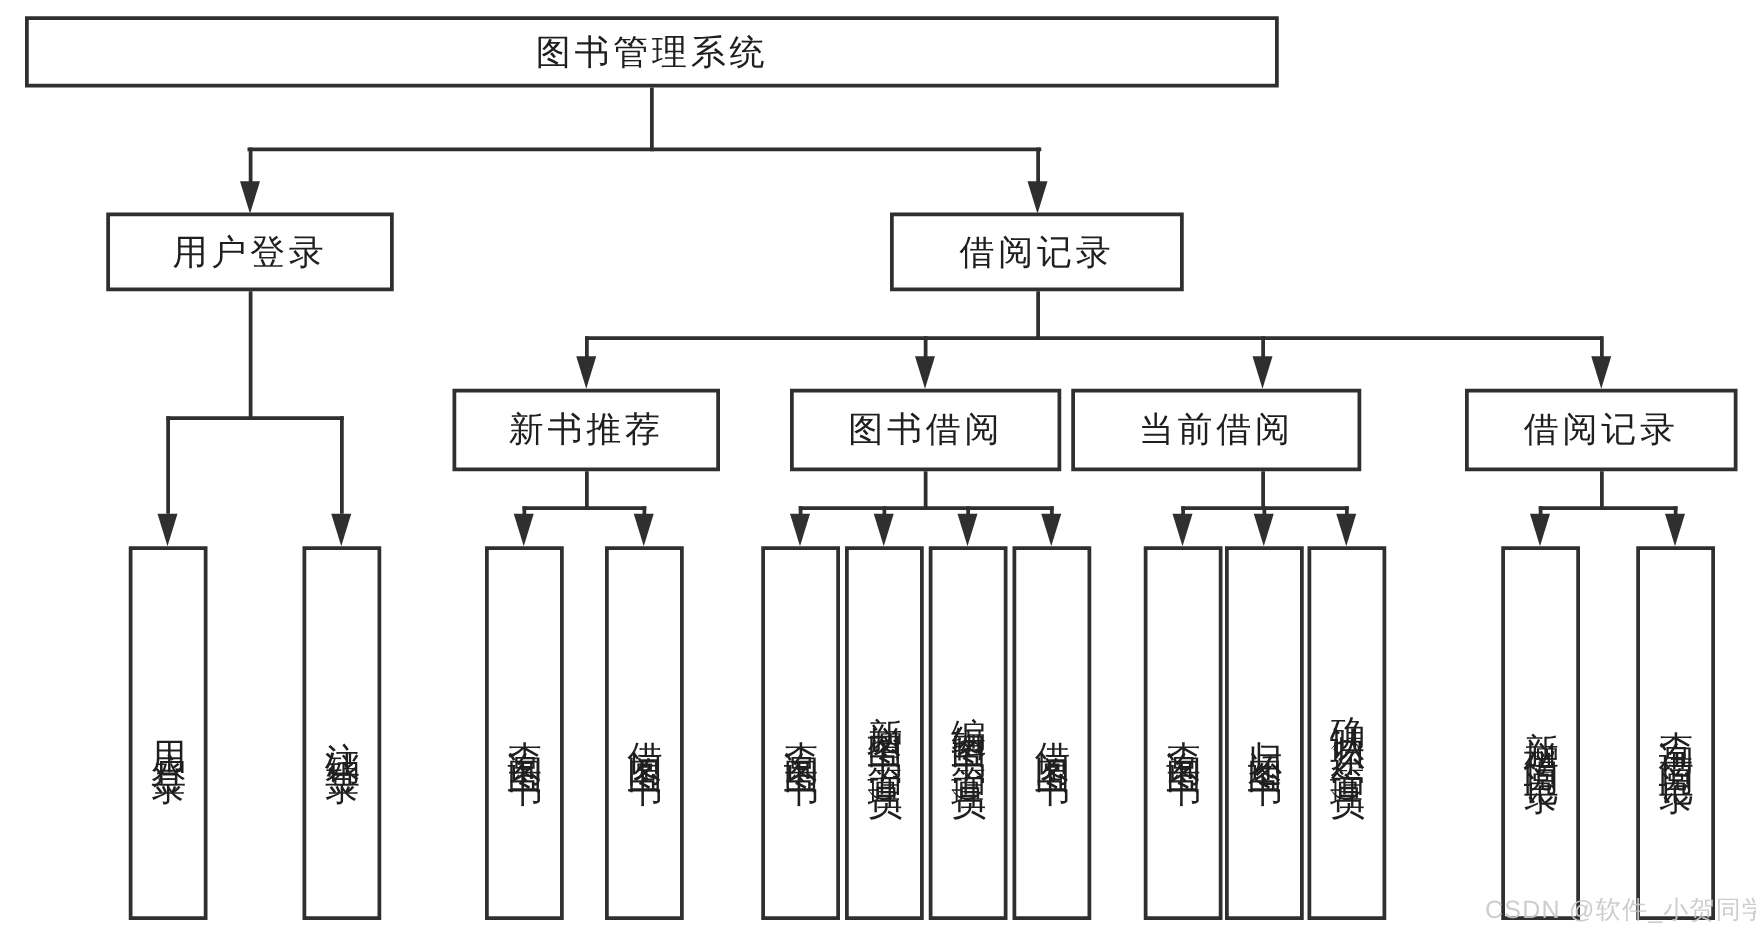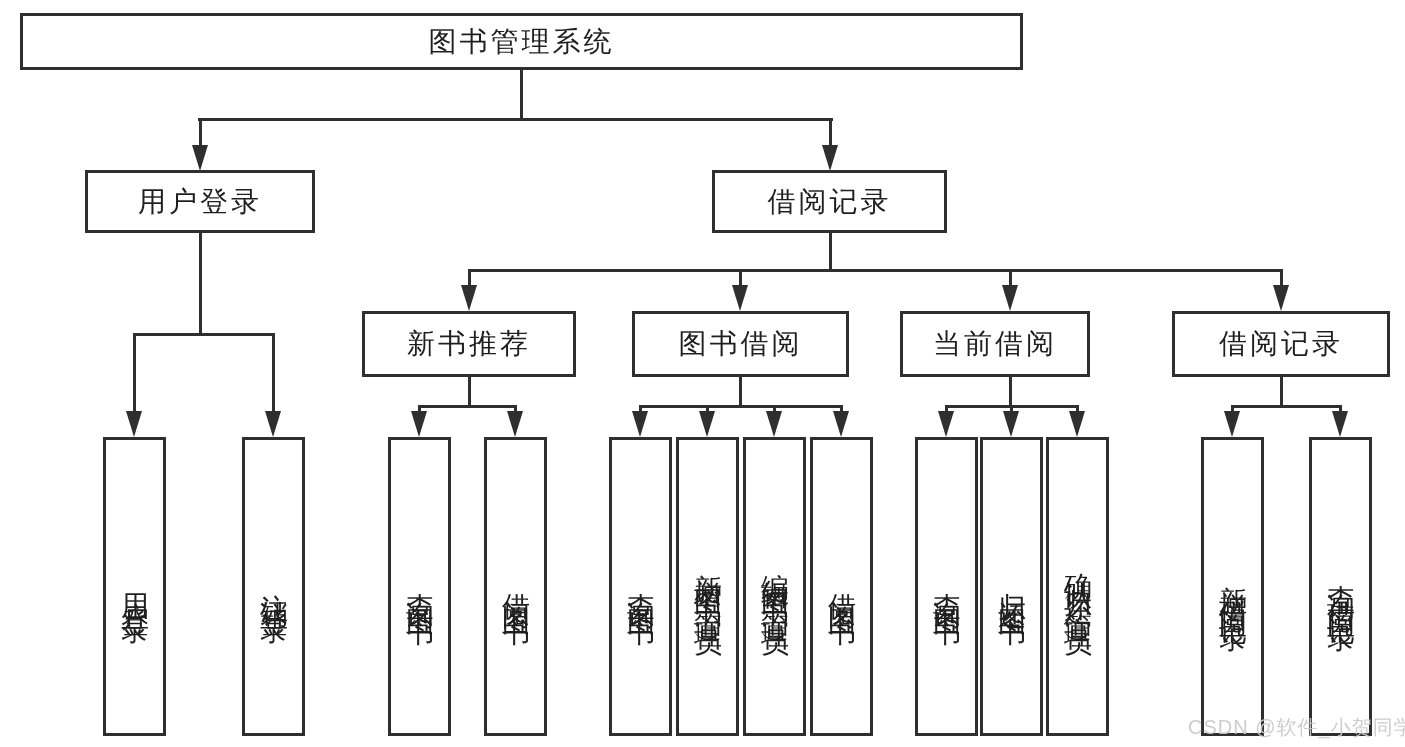--- a/index.html
+++ b/index.html
@@ -76,21 +76,21 @@
     <div class="vline" style="left:1280px;top:269px;height:18px"></div>
     <div class="tri" style="left:1273px;top:285px"></div>
   </div>
 
   <div class="box" style="left:362px;top:311px;width:214px;height:66px">
     <span class="lbl">新书推荐</span>
   </div>
   <div class="box" style="left:632px;top:311px;width:217px;height:66px">
     <span class="lbl">图书借阅</span>
   </div>
-  <div class="box" style="left:900px;top:311px;width:190px;height:66px">
+  <div class="box" style="left:857px;top:311px;width:232px;height:66px">
     <span class="lbl">当前借阅</span>
   </div>
   <div class="box" style="left:1172px;top:311px;width:218px;height:66px">
     <span class="lbl">借阅记录</span>
   </div>
 
   <div>
     <div class="vline" style="left:468px;top:375px;height:33px"></div>
     <div class="hline" style="left:418px;top:405px;width:99px"></div>
     <div class="vline" style="left:418px;top:405px;height:8px"></div>

